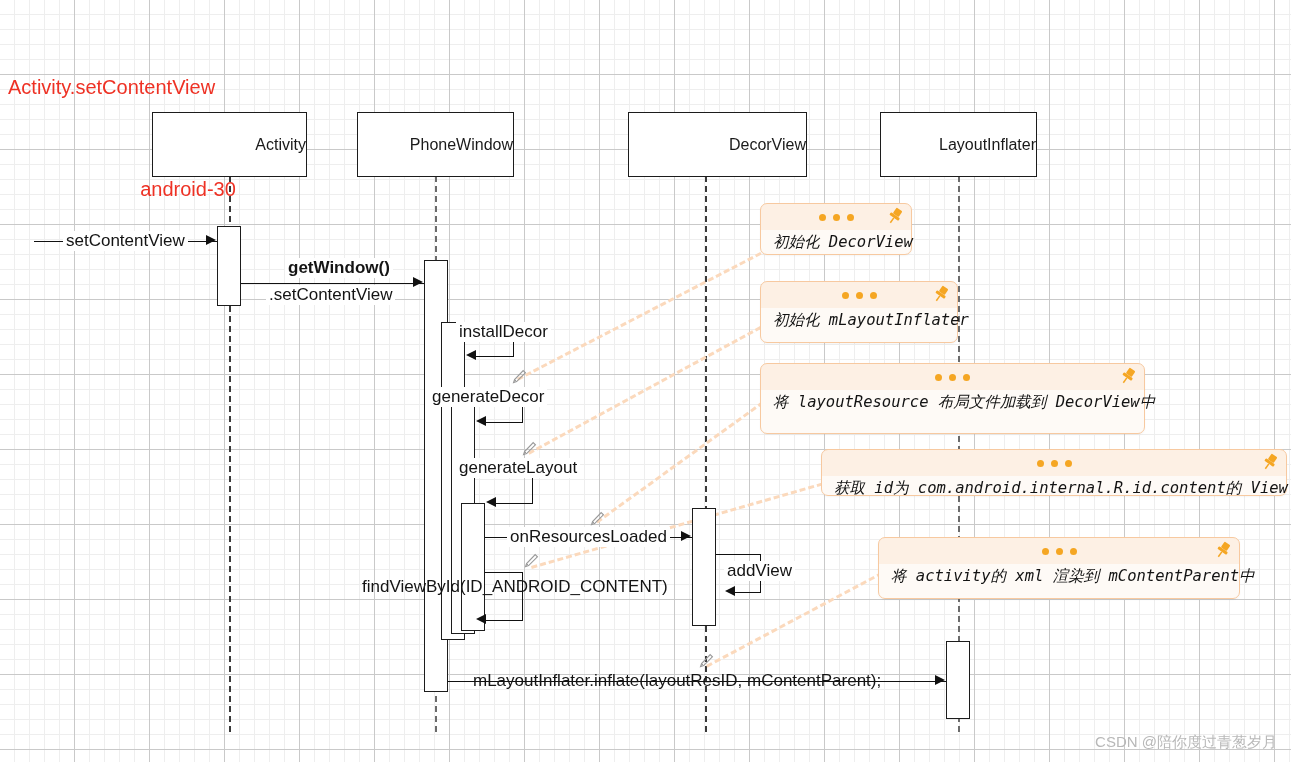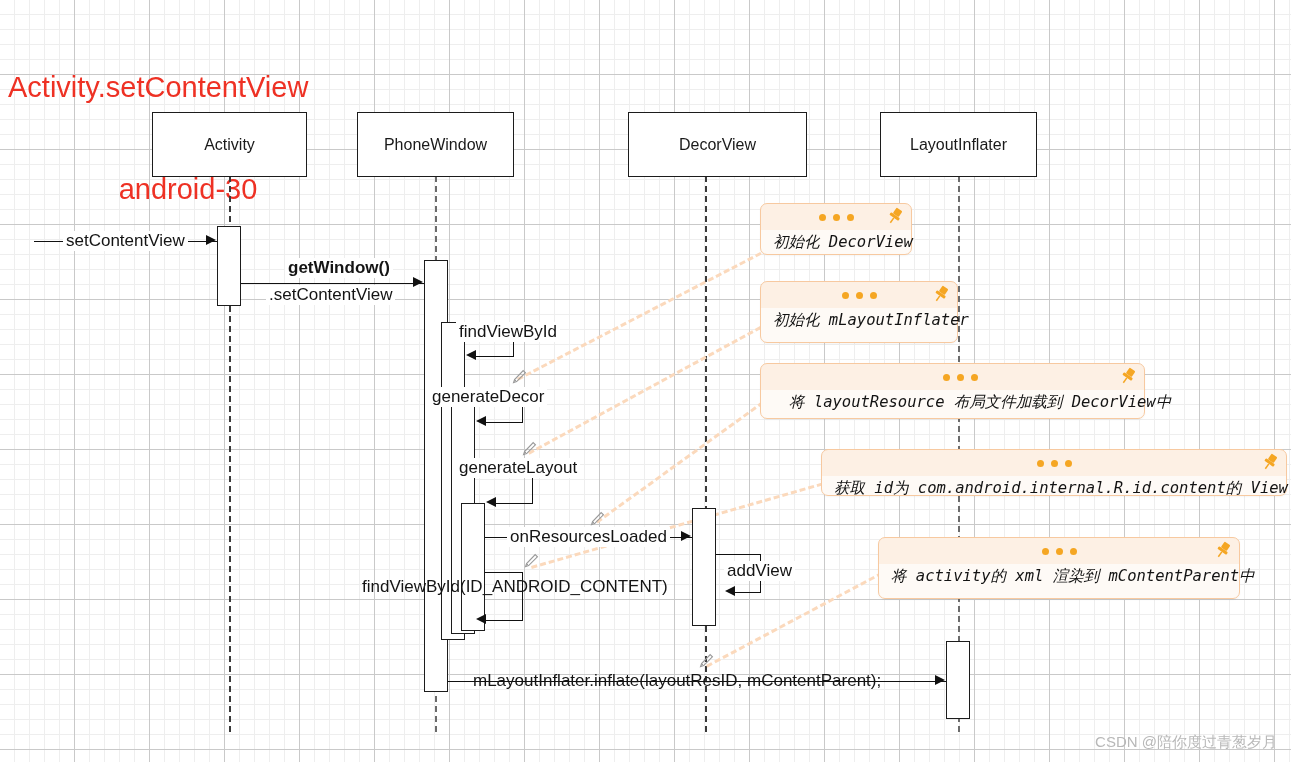--- a/index.html
+++ b/index.html
@@ -30,38 +30,38 @@
     background-position: -1px -1px, -1px -1px, -1px -1px, -1px -1px;
   }
 
   
   .diagram-title {
     position: absolute;
     left: 8px;
     top: 2px;
     width: 360px;
     color: #ee3124;
-    font-size: 29px;
+    font-size: 20px;
     line-height: 34px;
     text-align: center;
     white-space: pre;
     letter-spacing: 0px;
   }
   .diagram-title .line1 { display: block; text-align: left; }
   .diagram-title .line2 { display: block; text-align: center; }
 
   
   .lifeline-head {
     position: absolute;
     border: 1.6px solid #1c1c1c;
     background: #ffffff;
     box-sizing: border-box;
     display: flex;
     align-items: center;
-    justify-content: center;
+    justify-content: flex-end;
     font-size: 16px;
     color: #1a1a1a;
     z-index: 6;
   }
   .lifeline-line {
     position: absolute;
     width: 0;
     border-left: 2px dashed #6b6b6b;
     z-index: 2;
   }
@@ -246,21 +246,21 @@
 
   <div class="msg-line" style="left:241px; top:283px; width:183px;"></div>
   <div class="arrow-right" style="left:413px; top:277px;"></div>
   <div class="msg-label" style="left:285px; top:258px; background:#ffffff; padding:0 3px;font-weight:bold;">getWindow()</div>
   <div class="msg-label" style="left:266px; top:285px; background:#ffffff; padding:0 3px;">.setContentView</div>
 
   <div class="msg-line" style="left:448px; top:322px; width:66px;"></div>
   <div class="msg-vline" style="left:513px; top:322px; height:34px;"></div>
   <div class="msg-line" style="left:476px; top:356px; width:38px;"></div>
   <div class="arrow-left" style="left:466px; top:350px;"></div>
-  <div class="msg-label" style="left:456px; top:322px; background:#ffffff; padding:0 3px;">findViewById</div>
+  <div class="msg-label" style="left:456px; top:322px; background:#ffffff; padding:0 3px;">installDecor</div>
 
   <div class="msg-line" style="left:465px; top:387px; width:58px;"></div>
   <div class="msg-vline" style="left:522px; top:387px; height:35px;"></div>
   <div class="msg-line" style="left:486px; top:422px; width:37px;"></div>
   <div class="arrow-left" style="left:476px; top:416px;"></div>
   <div class="msg-label" style="left:429px; top:387px; background:#ffffff; padding:0 3px;">generateDecor</div>
   <div class="pencil" style="left:511px; top:369px;">
     <svg viewBox="0 0 16 16" width="16" height="16">
       <path d="M12.2 1.6 L14.4 3.8 L5.6 12.6 L2.6 13.6 L3.6 10.6 Z" fill="none" stroke="#9a9a9a" stroke-width="1.2"></path>
       <path d="M3.6 10.6 L5.6 12.6" stroke="#9a9a9a" stroke-width="1"></path>
@@ -350,21 +350,21 @@
             <rect x="5.5" y="2" width="7" height="7" rx="1.2" fill="#f5a623"></rect>
             <rect x="3.5" y="9" width="11" height="3.2" rx="1.2" fill="#f5a623"></rect>
             <rect x="8.3" y="12.2" width="1.5" height="6" fill="#f5a623"></rect>
           </g>
         </svg>
       </span>
     </div>
     <div class="note-body">初始化 mLayoutInflater</div>
   </div>
 
-  <div class="note" style="left:760px; top:363px; width:385px; height:56px;padding-left:16px;">
+  <div class="note" style="left:760px; top:363px; width:385px; height:71px;">
     <div class="note-header">
       <span class="note-dots">
           <i></i>
           <i></i>
           <i></i>
         </span>
       <span class="note-pin">
         <svg viewBox="0 0 18 20" width="18" height="20">
           <g transform="rotate(35 9 10)">
             <rect x="5.5" y="2" width="7" height="7" rx="1.2" fill="#f5a623"></rect>

